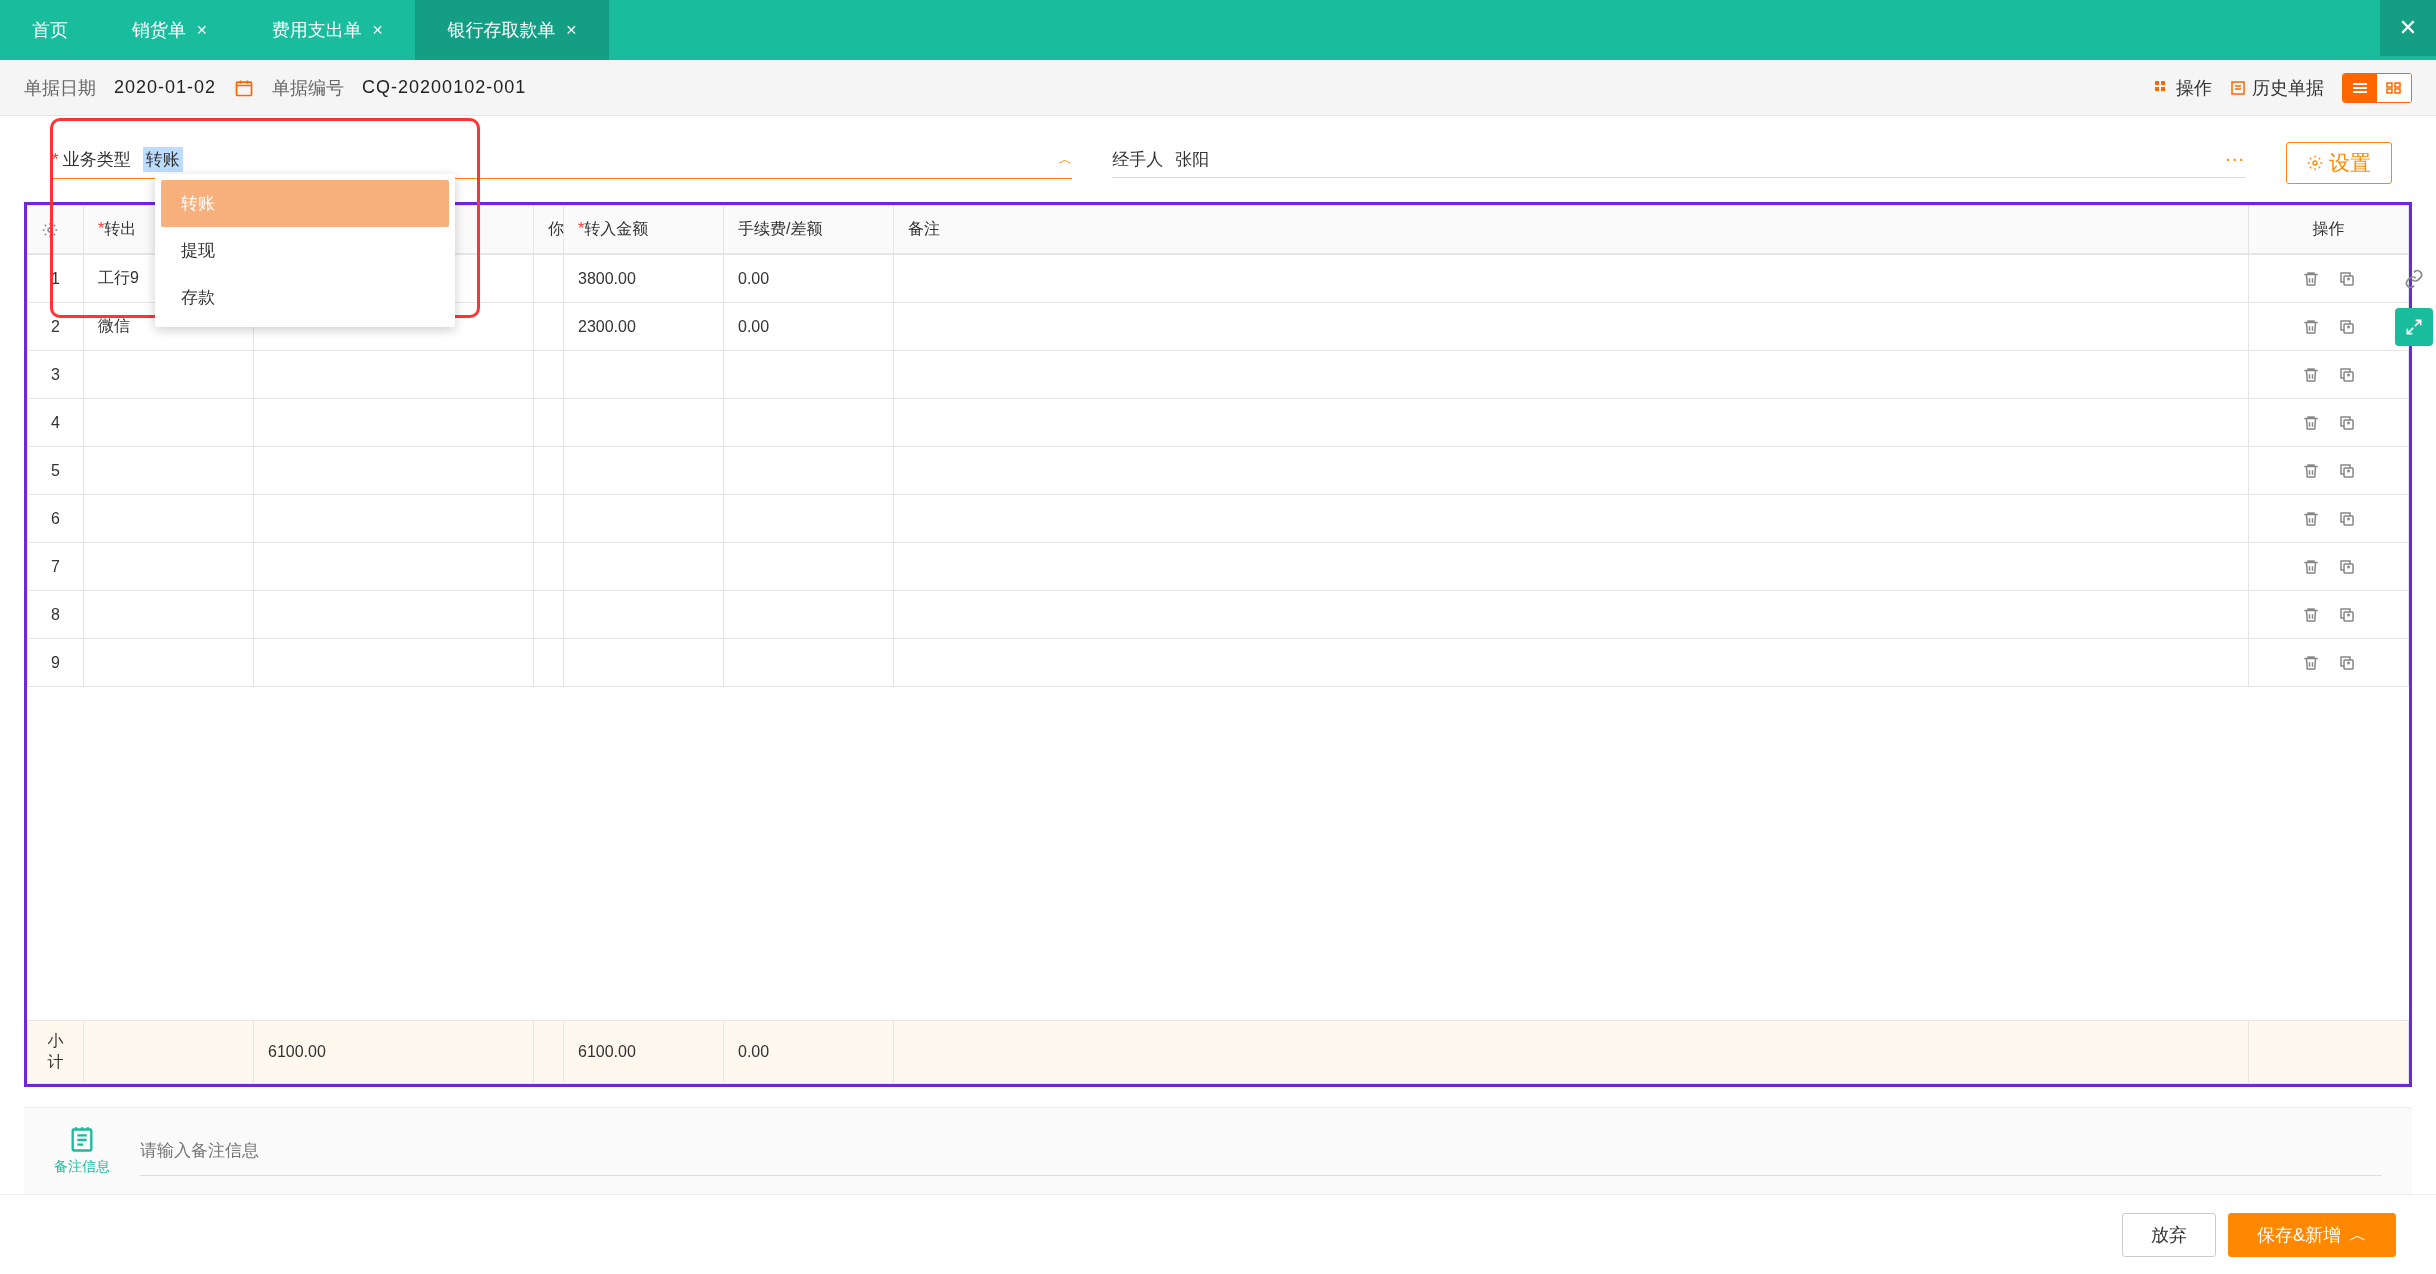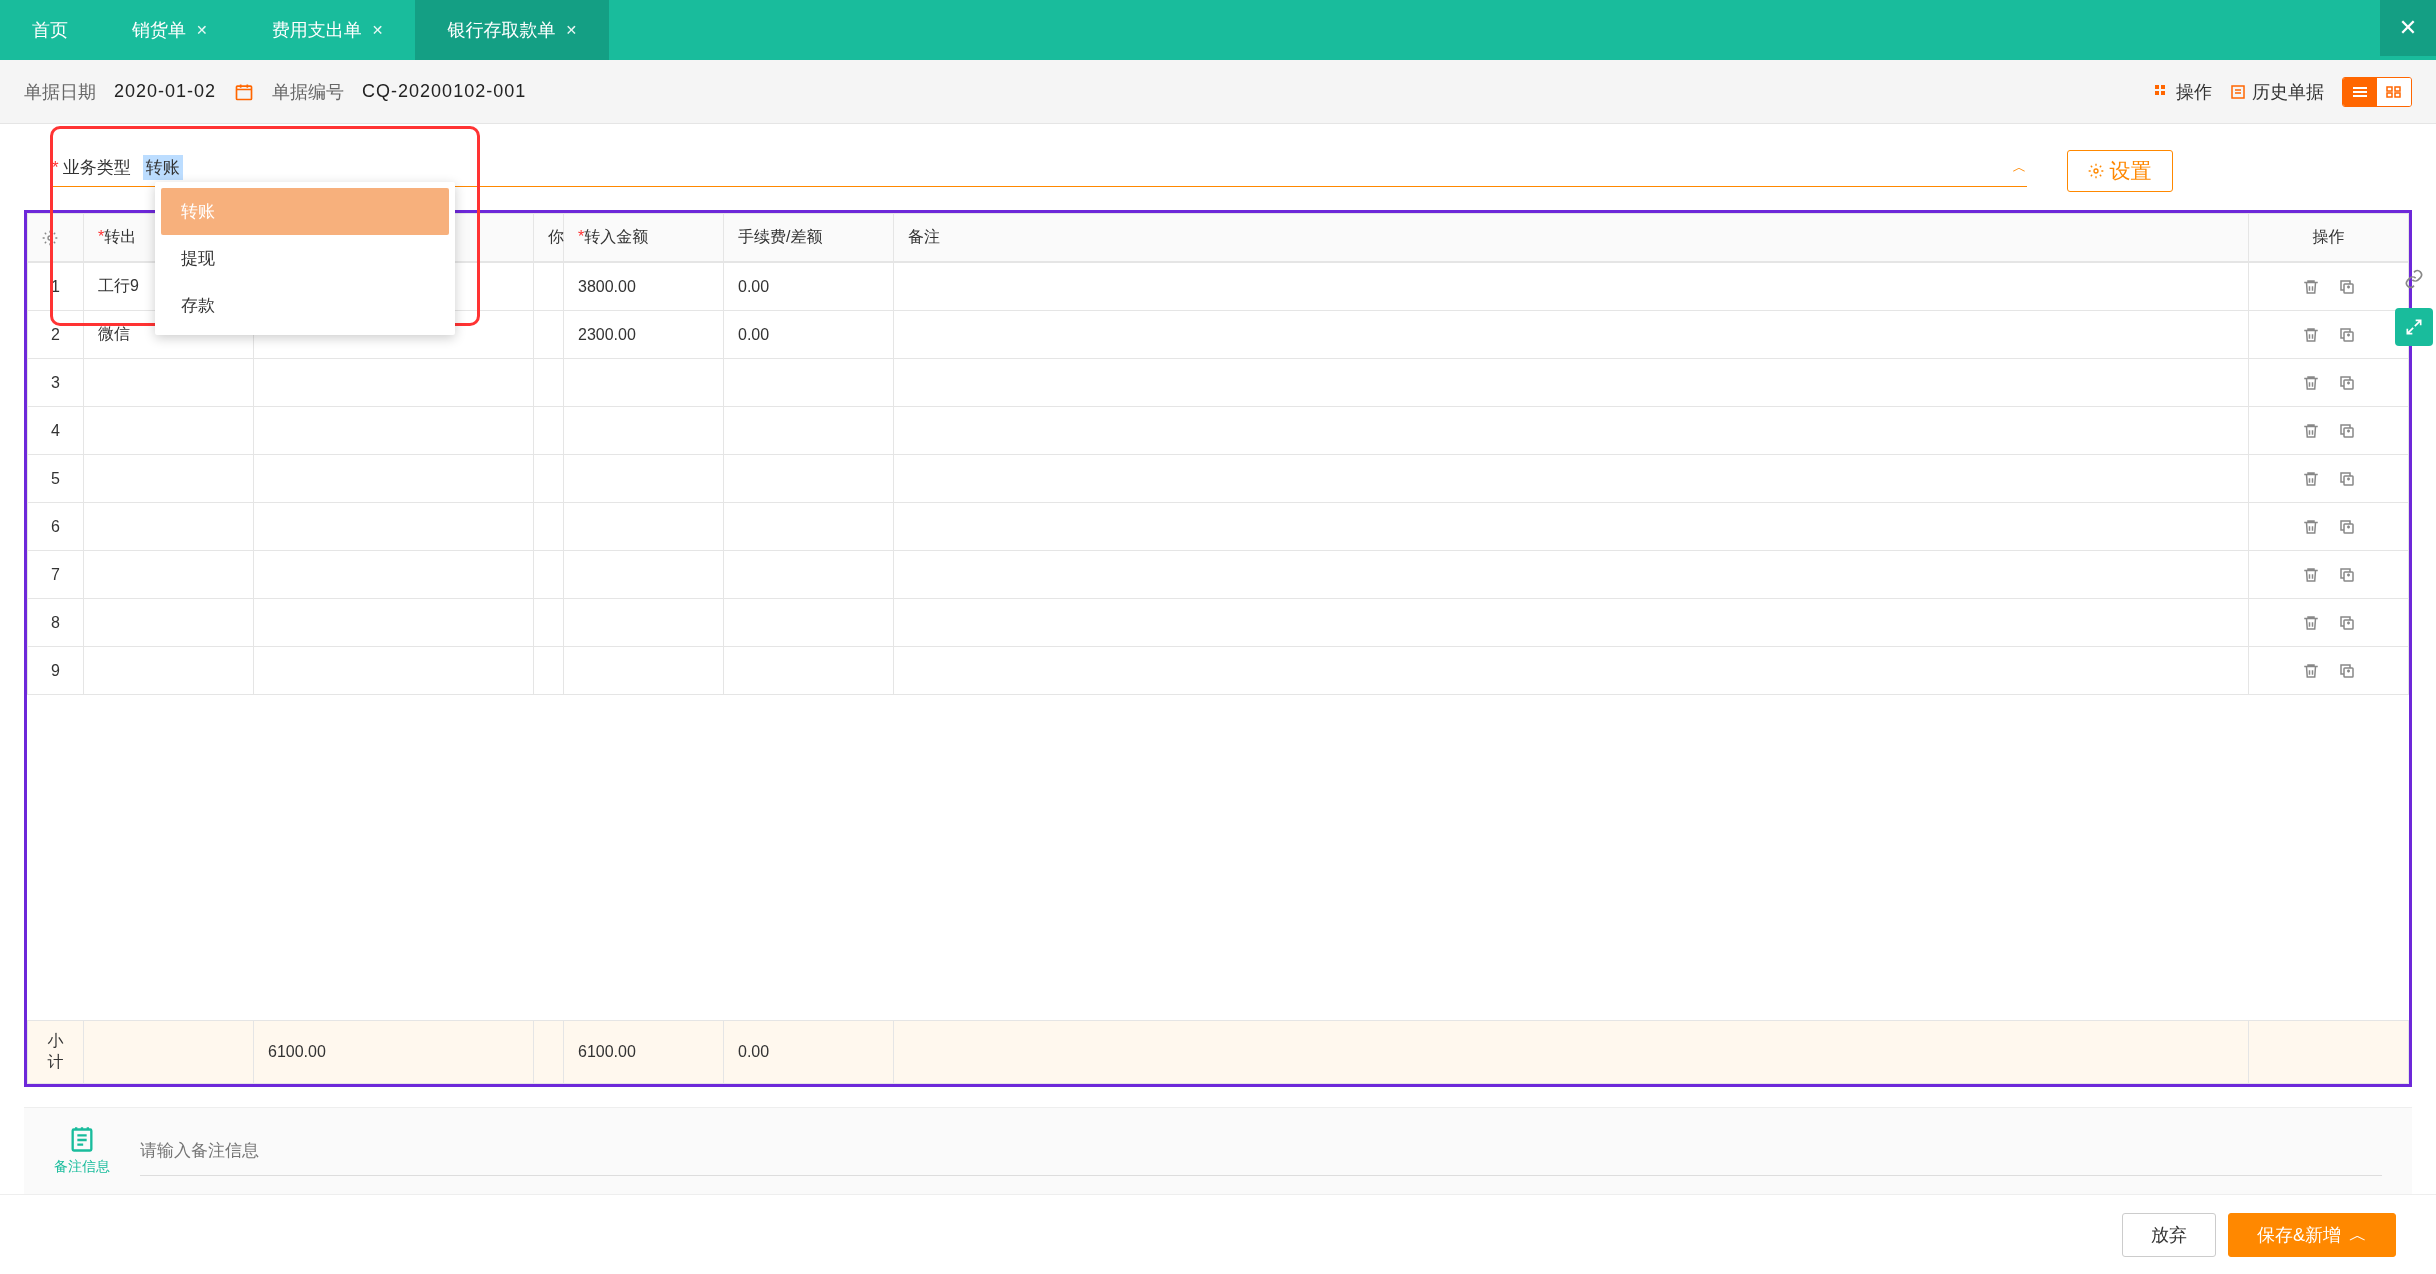--- a/index.html
+++ b/index.html
@@ -7,21 +7,21 @@
 .app { width: 100%; height: 100%; display: flex; flex-direction: column; }
 
 
 .tab-bar { background: #19bc9c; height: 60px; display: flex; align-items: stretch; position: relative; }
 .tab { display: flex; align-items: center; padding: 0 32px; color: #fff; font-size: 18px; cursor: pointer; gap: 10px; }
 .tab.active { background: #149f84; }
 .tab-close { font-size: 14px; opacity: 0.9; }
 .window-close { position: absolute; right: 0; top: 0; height: 56px; width: 56px; background: #149f84; display: flex; align-items: center; justify-content: center; color: #fff; font-size: 22px; cursor: pointer; }
 
 
-.toolbar { height: 64px; background: #f5f5f5; border-bottom: 1px solid #e5e5e5; display: flex; align-items: center; padding: 0 24px; gap: 18px; font-size: 18px; }
+.toolbar { height: 56px; background: #f5f5f5; border-bottom: 1px solid #e5e5e5; display: flex; align-items: center; padding: 0 24px; gap: 18px; font-size: 18px; }
 .tb-label { color: #666; }
 .tb-value { color: #222; letter-spacing: 1px; }
 .cal-icon { color: #f60; font-size: 20px; }
 .toolbar-spacer { flex: 1; }
 .tb-action { display: inline-flex; align-items: center; gap: 6px; color: #333; cursor: pointer; }
 .tb-action .ic { color: #f60; }
 .view-toggle { display: flex; border: 1px solid #f60; border-radius: 3px; overflow: hidden; }
 .vt-btn { width: 34px; height: 28px; background: #fff; display: flex; align-items: center; justify-content: center; color: #f60; cursor: pointer; }
 .vt-btn.active { background: #f60; color: #fff; }
 
@@ -166,20 +166,25 @@
     <div class="form-row">
       <div class="field" style="border-bottom-color:#f80; flex:0.9;">
         <span class="field-label">
             <span class="req">*</span>
             <span>业务类型</span>
           </span>
         <span class="field-input selected-val">转账</span>
         <span class="spacer"></span>
         <span class="chev">︿</span>
       </div>
+      <div class="field">
+        <span class="field-label">经手人</span>
+        <span class="field-input">张阳</span>
+        <span class="dots">···</span>
+      </div>
       <div class="settings-btn">
         <span>
             <svg width="16" height="16" viewBox="0 0 24 24" fill="none" stroke="#f80" stroke-width="2">
               <circle cx="12" cy="12" r="3"></circle>
               <path d="M12 1v3M12 20v3M4.2 4.2l2.1 2.1M17.7 17.7l2.1 2.1M1 12h3M20 12h3M4.2 19.8l2.1-2.1M17.7 6.3l2.1-2.1"></path>
             </svg>
           </span>
         <span>设置</span>
       </div>
     </div>

